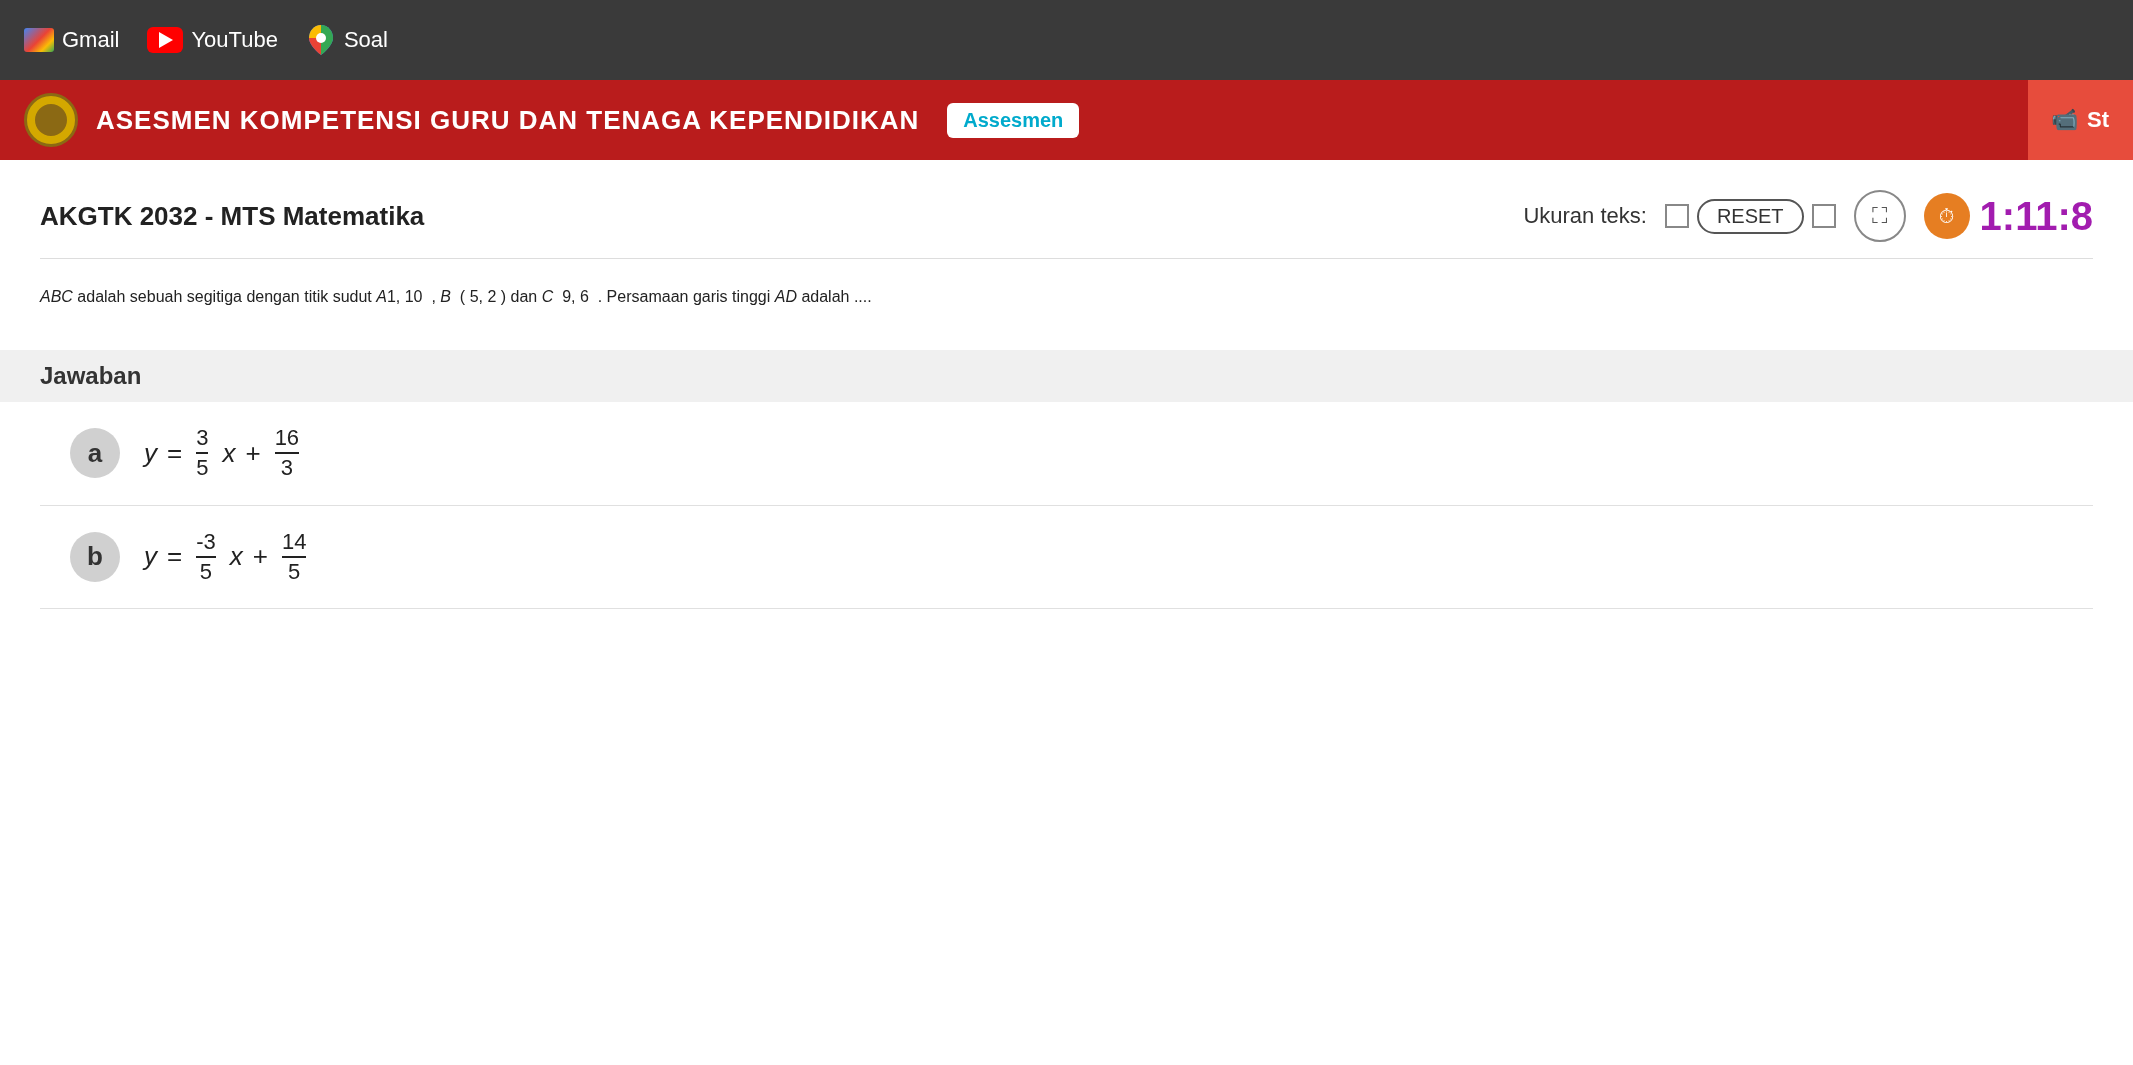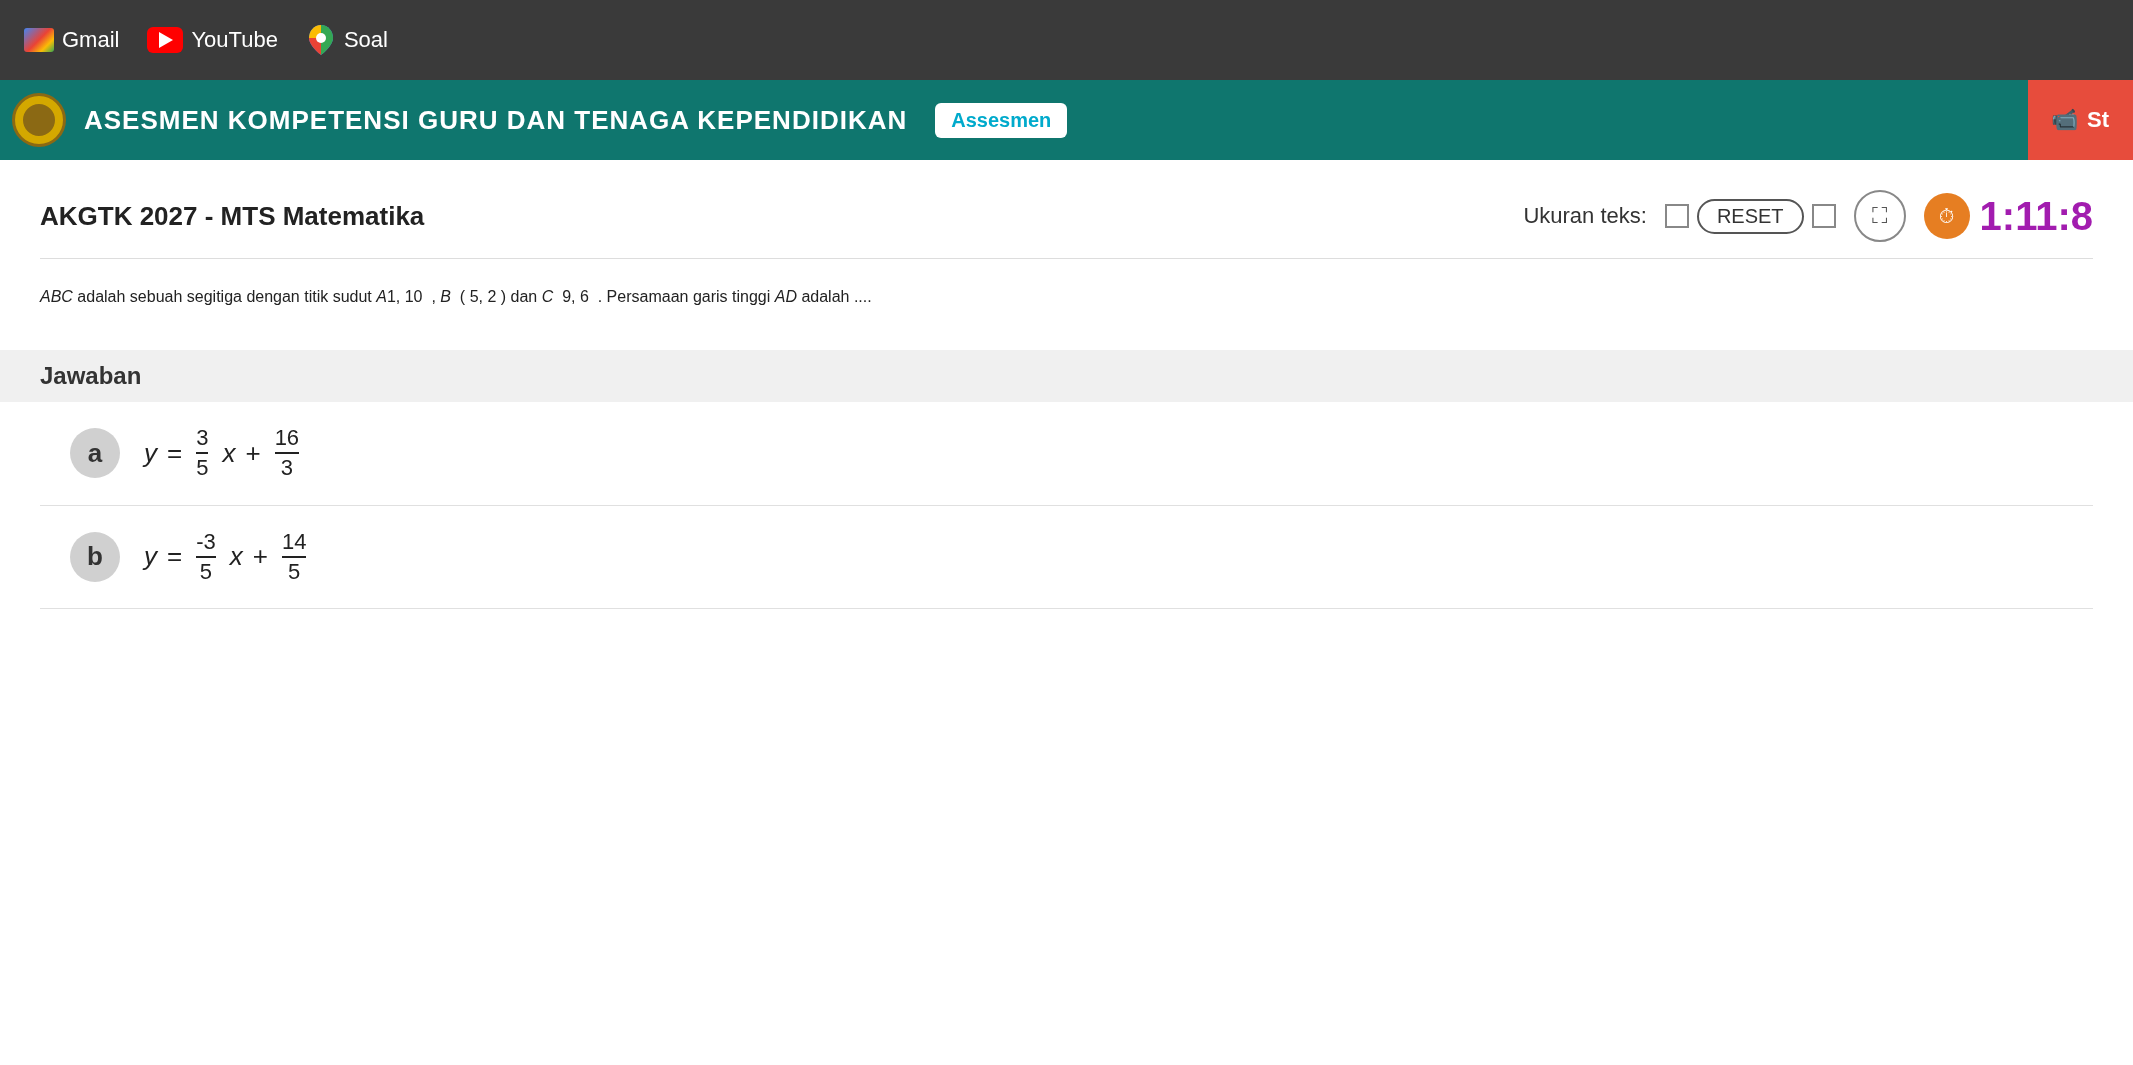--- a/index.html
+++ b/index.html
@@ -48,25 +48,25 @@
       width: 0;
       height: 0;
       border-top: 8px solid transparent;
       border-bottom: 8px solid transparent;
       border-left: 14px solid white;
       margin-left: 2px;
     }
 
     
     .app-header {
-      background: #0f766e;
+      background: #b91c1c;
       height: 80px;
       display: flex;
       align-items: center;
-      padding: 0 12px;
+      padding: 0 24px;
       gap: 18px;
       position: relative;
     }
     .app-logo {
       width: 54px;
       height: 54px;
       background: #d4a800;
       border-radius: 50%;
       border: 3px solid #8B6914;
       display: flex;
@@ -335,21 +335,21 @@
       <span>📹</span>
       <span>St</span>
     </div>
   </div>
 </div>
 
 <div class="main-content">
 
   
   <div class="content-header">
-    <div class="exam-title">AKGTK 2027 - MTS Matematika</div>
+    <div class="exam-title">AKGTK 2032 - MTS Matematika</div>
     <div class="header-controls">
       <span class="ukuran-label">Ukuran teks:</span>
       <div class="text-size-controls">
         <span class="text-size-box"></span>
         <button class="reset-btn">RESET</button>
         <span class="text-size-box"></span>
       </div>
       <div class="fullscreen-btn">
         <span class="fullscreen-icon">⛶</span>
       </div>

